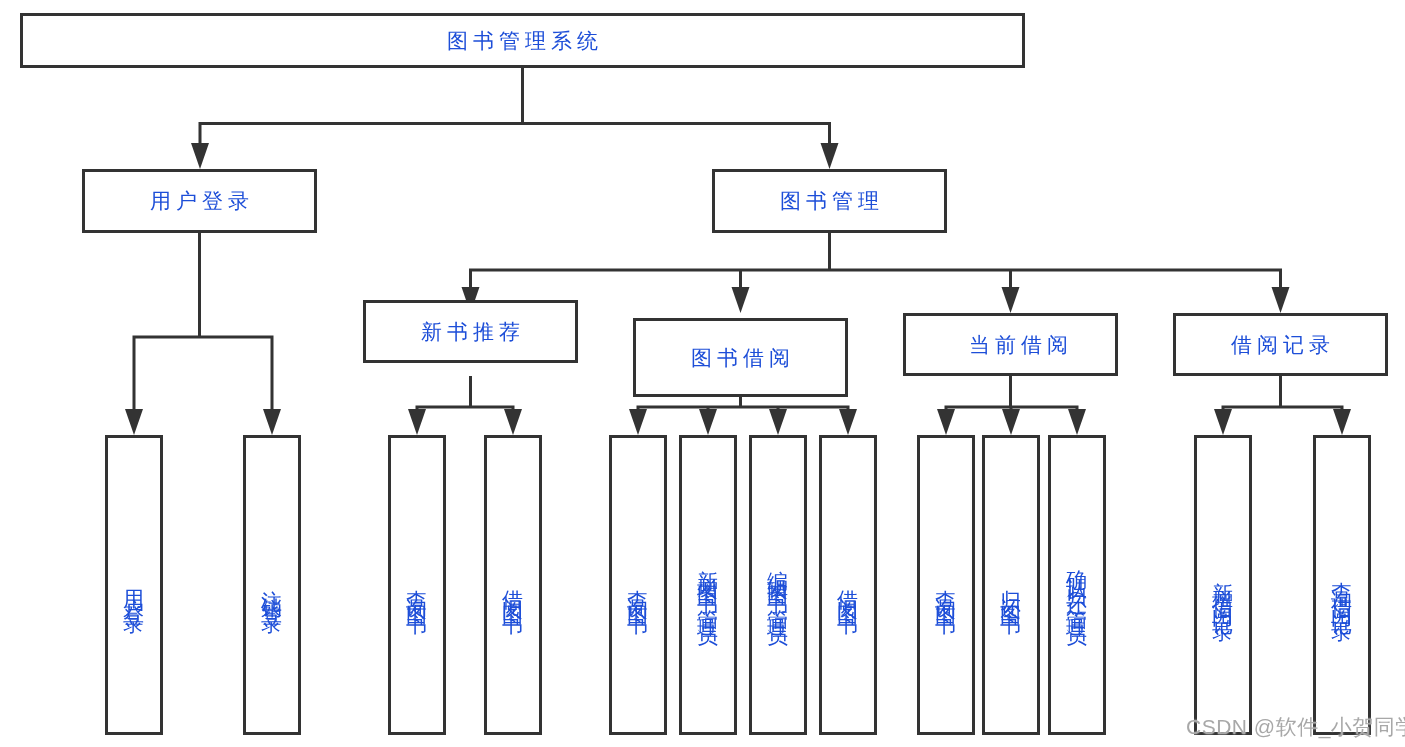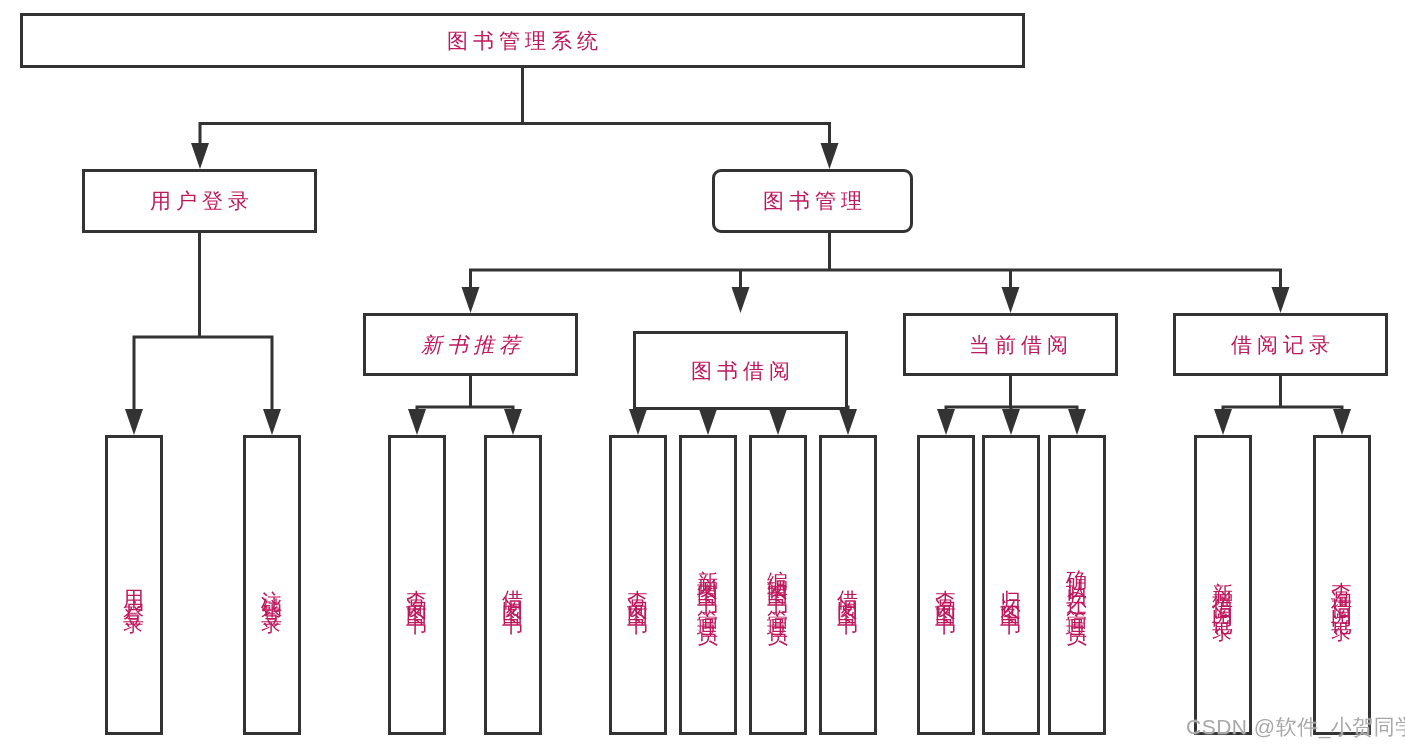--- a/index.html
+++ b/index.html
@@ -3,21 +3,21 @@
 <meta charset="utf-8">
 <style>
   html, body { margin:0; padding:0; background:#ffffff; }
   #canvas {
     position:relative; width:1405px; height:747px; background:#ffffff;
     font-family:"Liberation Sans","DejaVu Sans",sans-serif; overflow:hidden;
   }
   svg.connectors { position:absolute; left:0; top:0; z-index:1; }
   .node {
     position:absolute; box-sizing:border-box; background:#ffffff;
-    border:3px solid #333333; color:#be185d; z-index:2;
+    border:3px solid #333333; color:#1d4ed8; z-index:2;
     display:flex; align-items:center; justify-content:center;
   }
   .node.h .lbl {
     font-size:21px; letter-spacing:5px; margin-right:-5px;
     white-space:nowrap; line-height:1.2;
   }
   .node.v .lbl {
     writing-mode:vertical-rl; text-orientation:mixed;
     font-size:21px; letter-spacing:8px; margin-bottom:-8px; line-height:1;
   }
@@ -72,28 +72,28 @@
     </g>
   </svg>
 
   <div class="node h" style="left:20px; top:13px; width:1005px; height:55px;">
     <span class="lbl">图书管理系统</span>
   </div>
 
   <div class="node h" style="left:82px; top:169px; width:235px; height:64px;">
     <span class="lbl">用户登录</span>
   </div>
-  <div class="node h" style="left:712px; top:169px; width:201px; height:64px;border-radius:9px;">
+  <div class="node h" style="left:712px; top:169px; width:235px; height:64px;">
     <span class="lbl">图书管理</span>
   </div>
 
-  <div class="node h" style="left:363px; top:313px; width:215px; height:63px;font-style:italic;">
+  <div class="node h" style="left:363px; top:300px; width:215px; height:63px;">
     <span class="lbl">新书推荐</span>
   </div>
-  <div class="node h" style="left:633px; top:331px; width:215px; height:79px;">
+  <div class="node h" style="left:633px; top:318px; width:215px; height:79px;">
     <span class="lbl">图书借阅</span>
   </div>
   <div class="node h" style="left:903px; top:313px; width:215px; height:63px;padding-left:16px;">
     <span class="lbl">当前借阅</span>
   </div>
   <div class="node h" style="left:1173px; top:313px; width:215px; height:63px;">
     <span class="lbl">借阅记录</span>
   </div>
 
   <div class="node v" style="left:105px; top:435px; width:58px; height:300px;">

